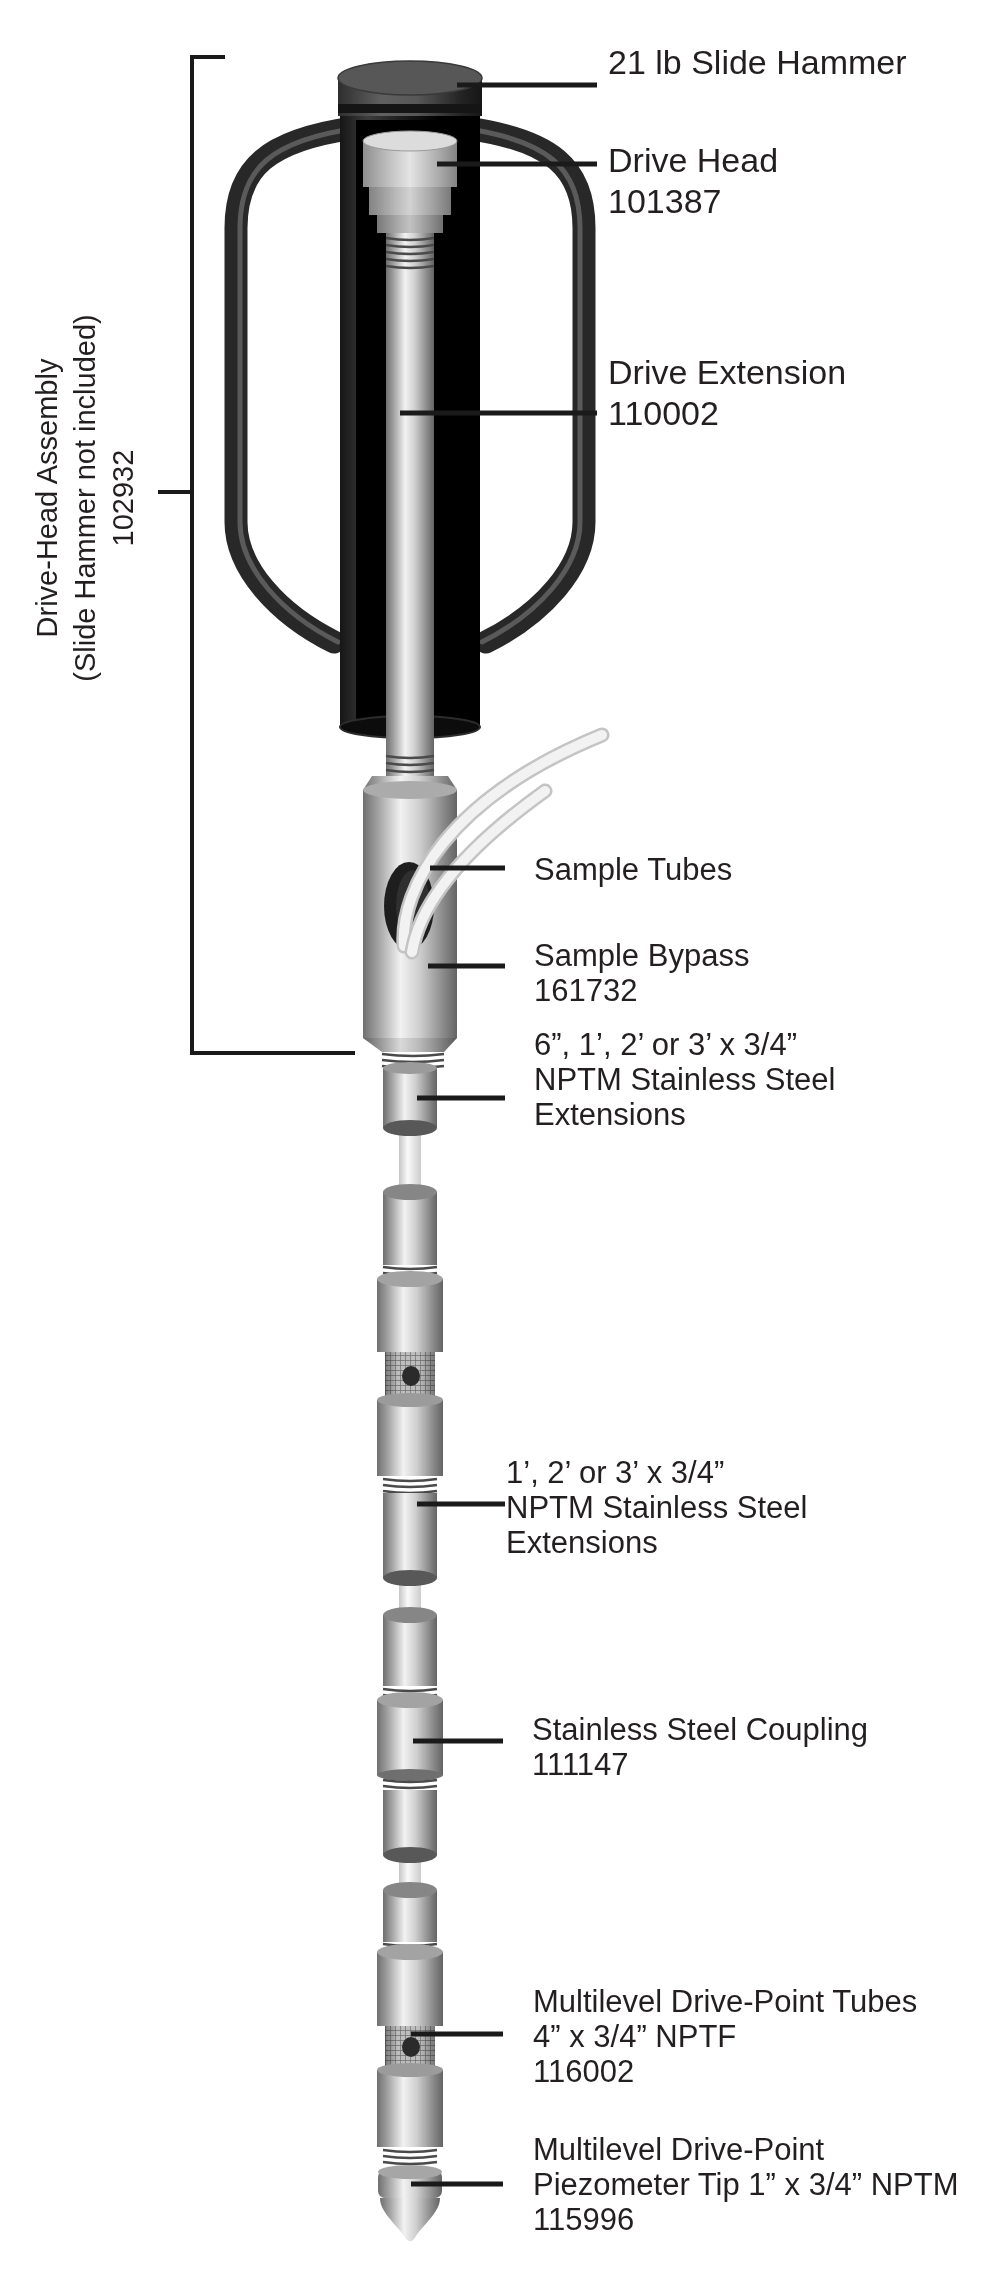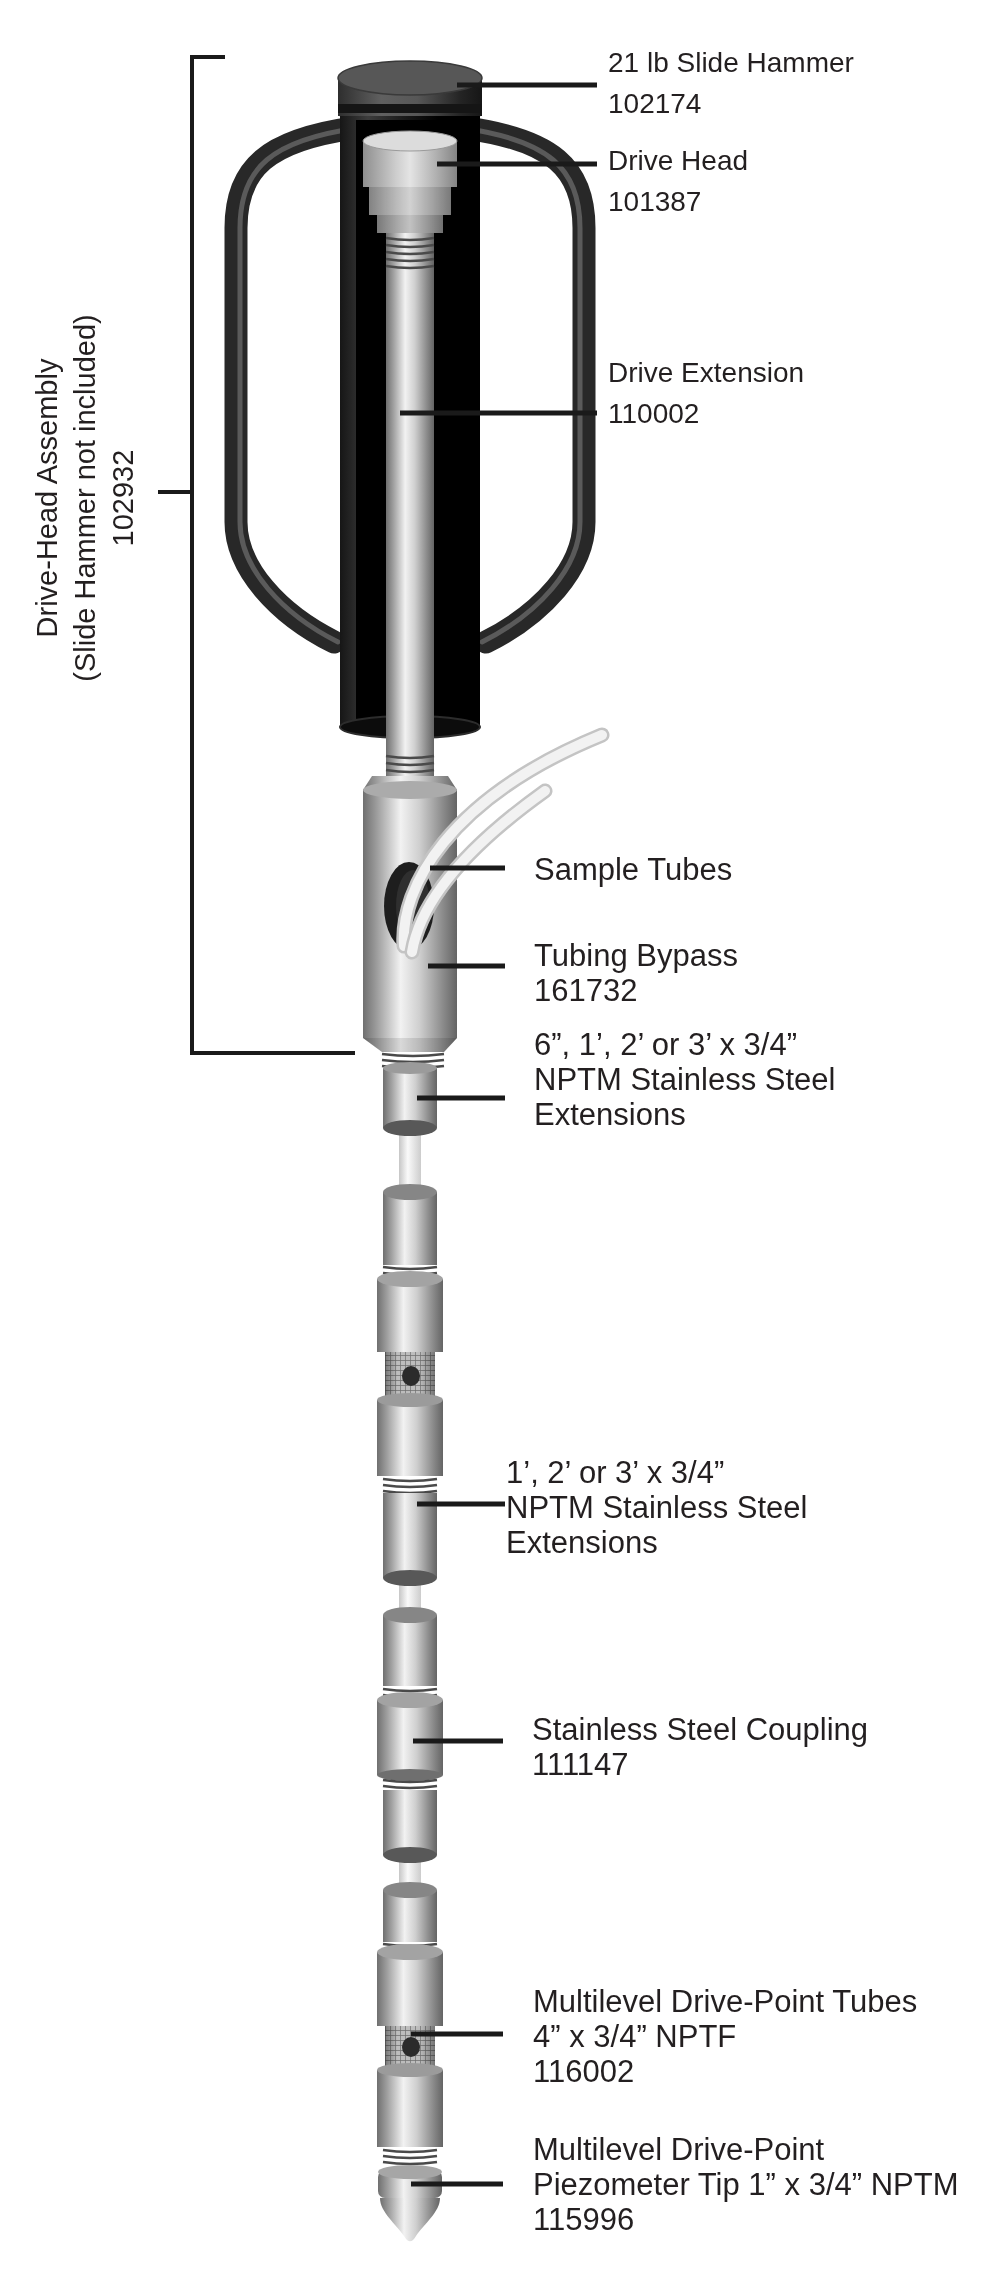--- a/index.html
+++ b/index.html
@@ -10,21 +10,21 @@
     background:#ffffff;
     font-family:"Liberation Sans", sans-serif;
     overflow:hidden;
   }
   .canvas svg{position:absolute;left:0;top:0;}
   .lbl{
     position:absolute;
     color:#231f20;
     white-space:nowrap;
   }
-  .lbl-lg{font-size:28px;line-height:41px;}
+  .lbl-lg{font-size:34px;line-height:41px;}
   .lbl-sm{font-size:31px;line-height:35px;}
   .ln{display:block;}
   .rot{
     position:absolute;
     left:-121px;
     top:441px;
     width:412px;
     height:114px;
     text-align:center;
     font-size:29px;
@@ -266,39 +266,38 @@
   </svg>
 
   <div class="rot">
     <span class="ln">Drive-Head Assembly</span>
     <span class="ln">(Slide Hammer not included)</span>
     <span class="ln">102932</span>
   </div>
 
   <div class="lbl lbl-lg" style="left:608px;top:42px">
     <span class="ln">21 lb Slide Hammer</span>
-    <span class="ln">102174</span>
   </div>
 
   <div class="lbl lbl-lg" style="left:608px;top:140px">
     <span class="ln">Drive Head</span>
     <span class="ln">101387</span>
   </div>
 
   <div class="lbl lbl-lg" style="left:608px;top:352px">
     <span class="ln">Drive Extension</span>
     <span class="ln">110002</span>
   </div>
 
   <div class="lbl lbl-sm" style="left:534px;top:852px">
     <span class="ln">Sample Tubes</span>
   </div>
 
   <div class="lbl lbl-sm" style="left:534px;top:938px">
-    <span class="ln">Tubing Bypass</span>
+    <span class="ln">Sample Bypass</span>
     <span class="ln">161732</span>
   </div>
 
   <div class="lbl lbl-sm" style="left:534px;top:1027px">
     <span class="ln">6”, 1’, 2’ or 3’ x 3/4”</span>
     <span class="ln">NPTM Stainless Steel</span>
     <span class="ln">Extensions</span>
   </div>
 
   <div class="lbl lbl-sm" style="left:506px;top:1455px">

